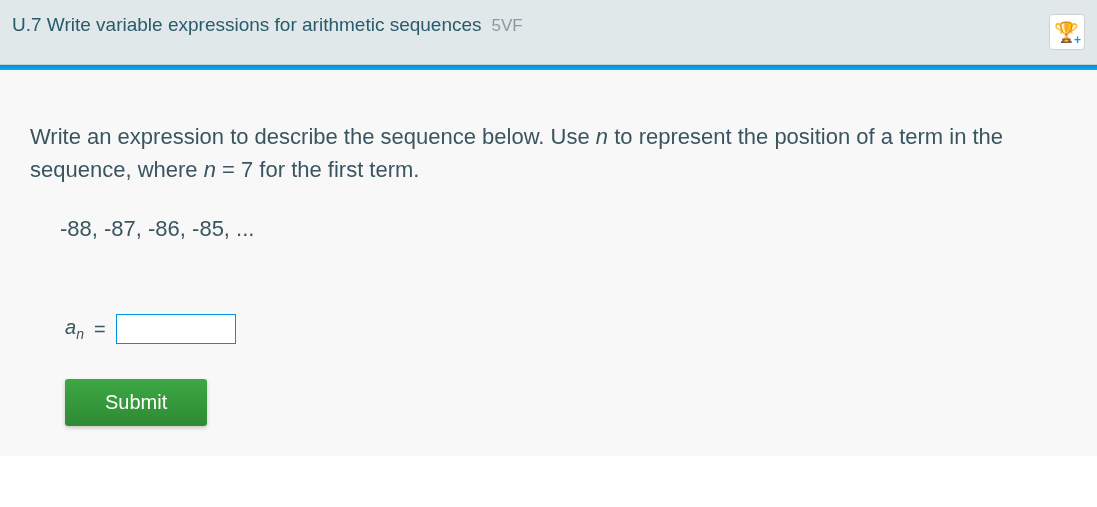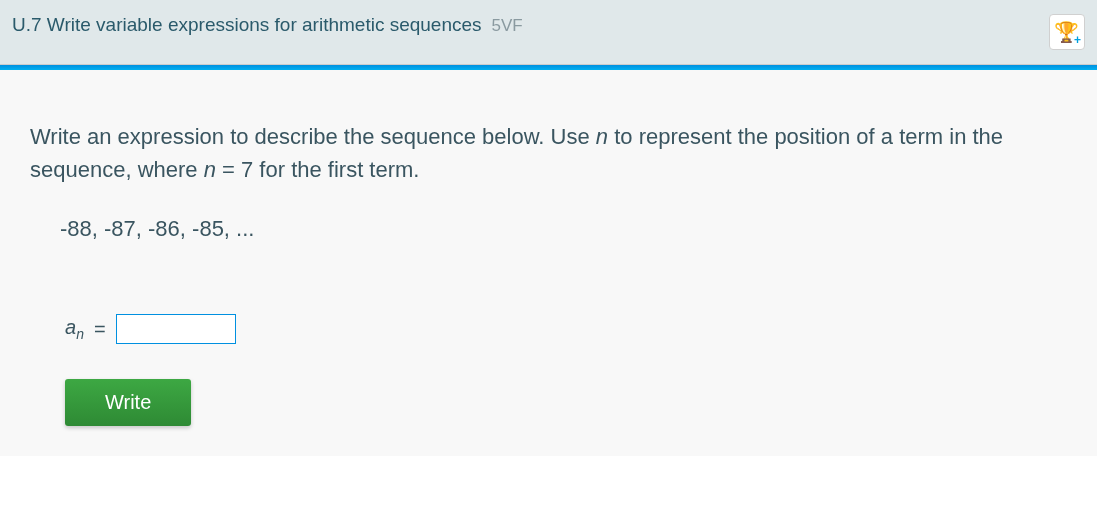--- a/index.html
+++ b/index.html
@@ -144,14 +144,14 @@
   </div>
 
   <div class="sequence-display">-88, -87, -86, -85, ...</div>
 
   <div class="answer-row">
     <span class="an-label"><span>a</span><sub>n</sub></span>
     <span class="equals">=</span>
     <input type="text" class="answer-input" value="" style="">
   </div>
 
-  <button class="submit-btn">Write</button>
+  <button class="submit-btn">Submit</button>
 </div>
 
 </body></html>

